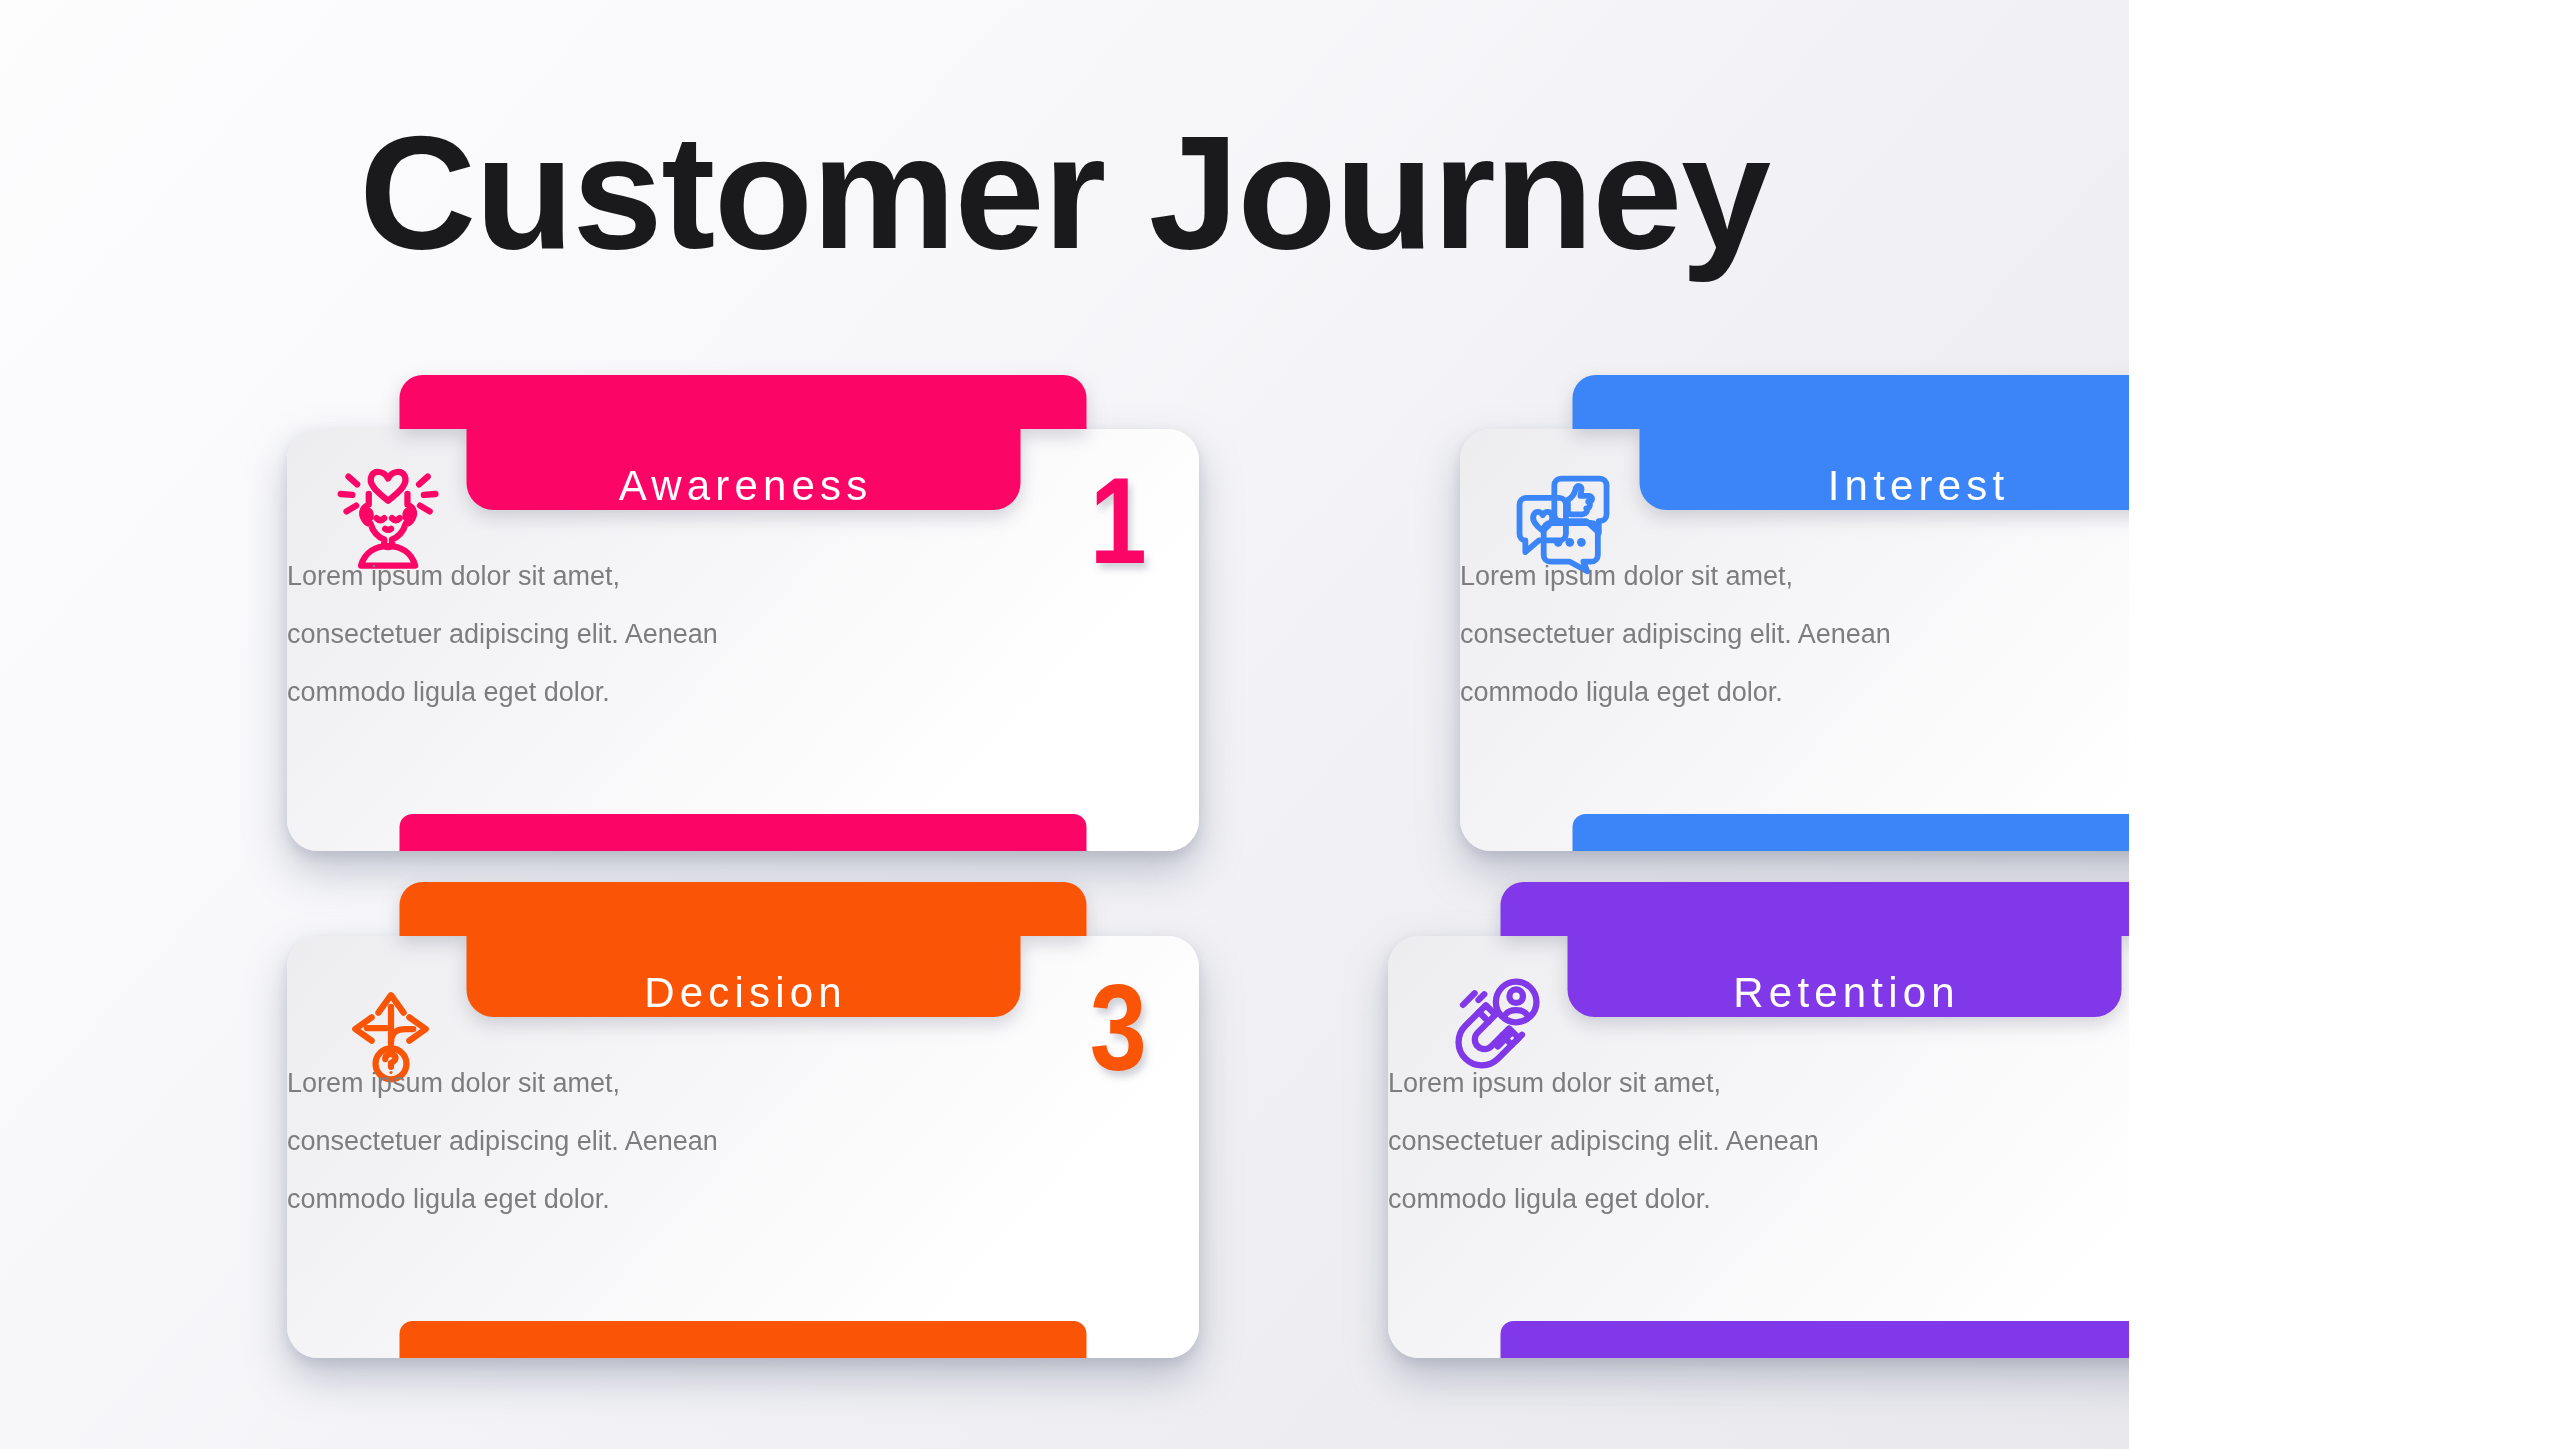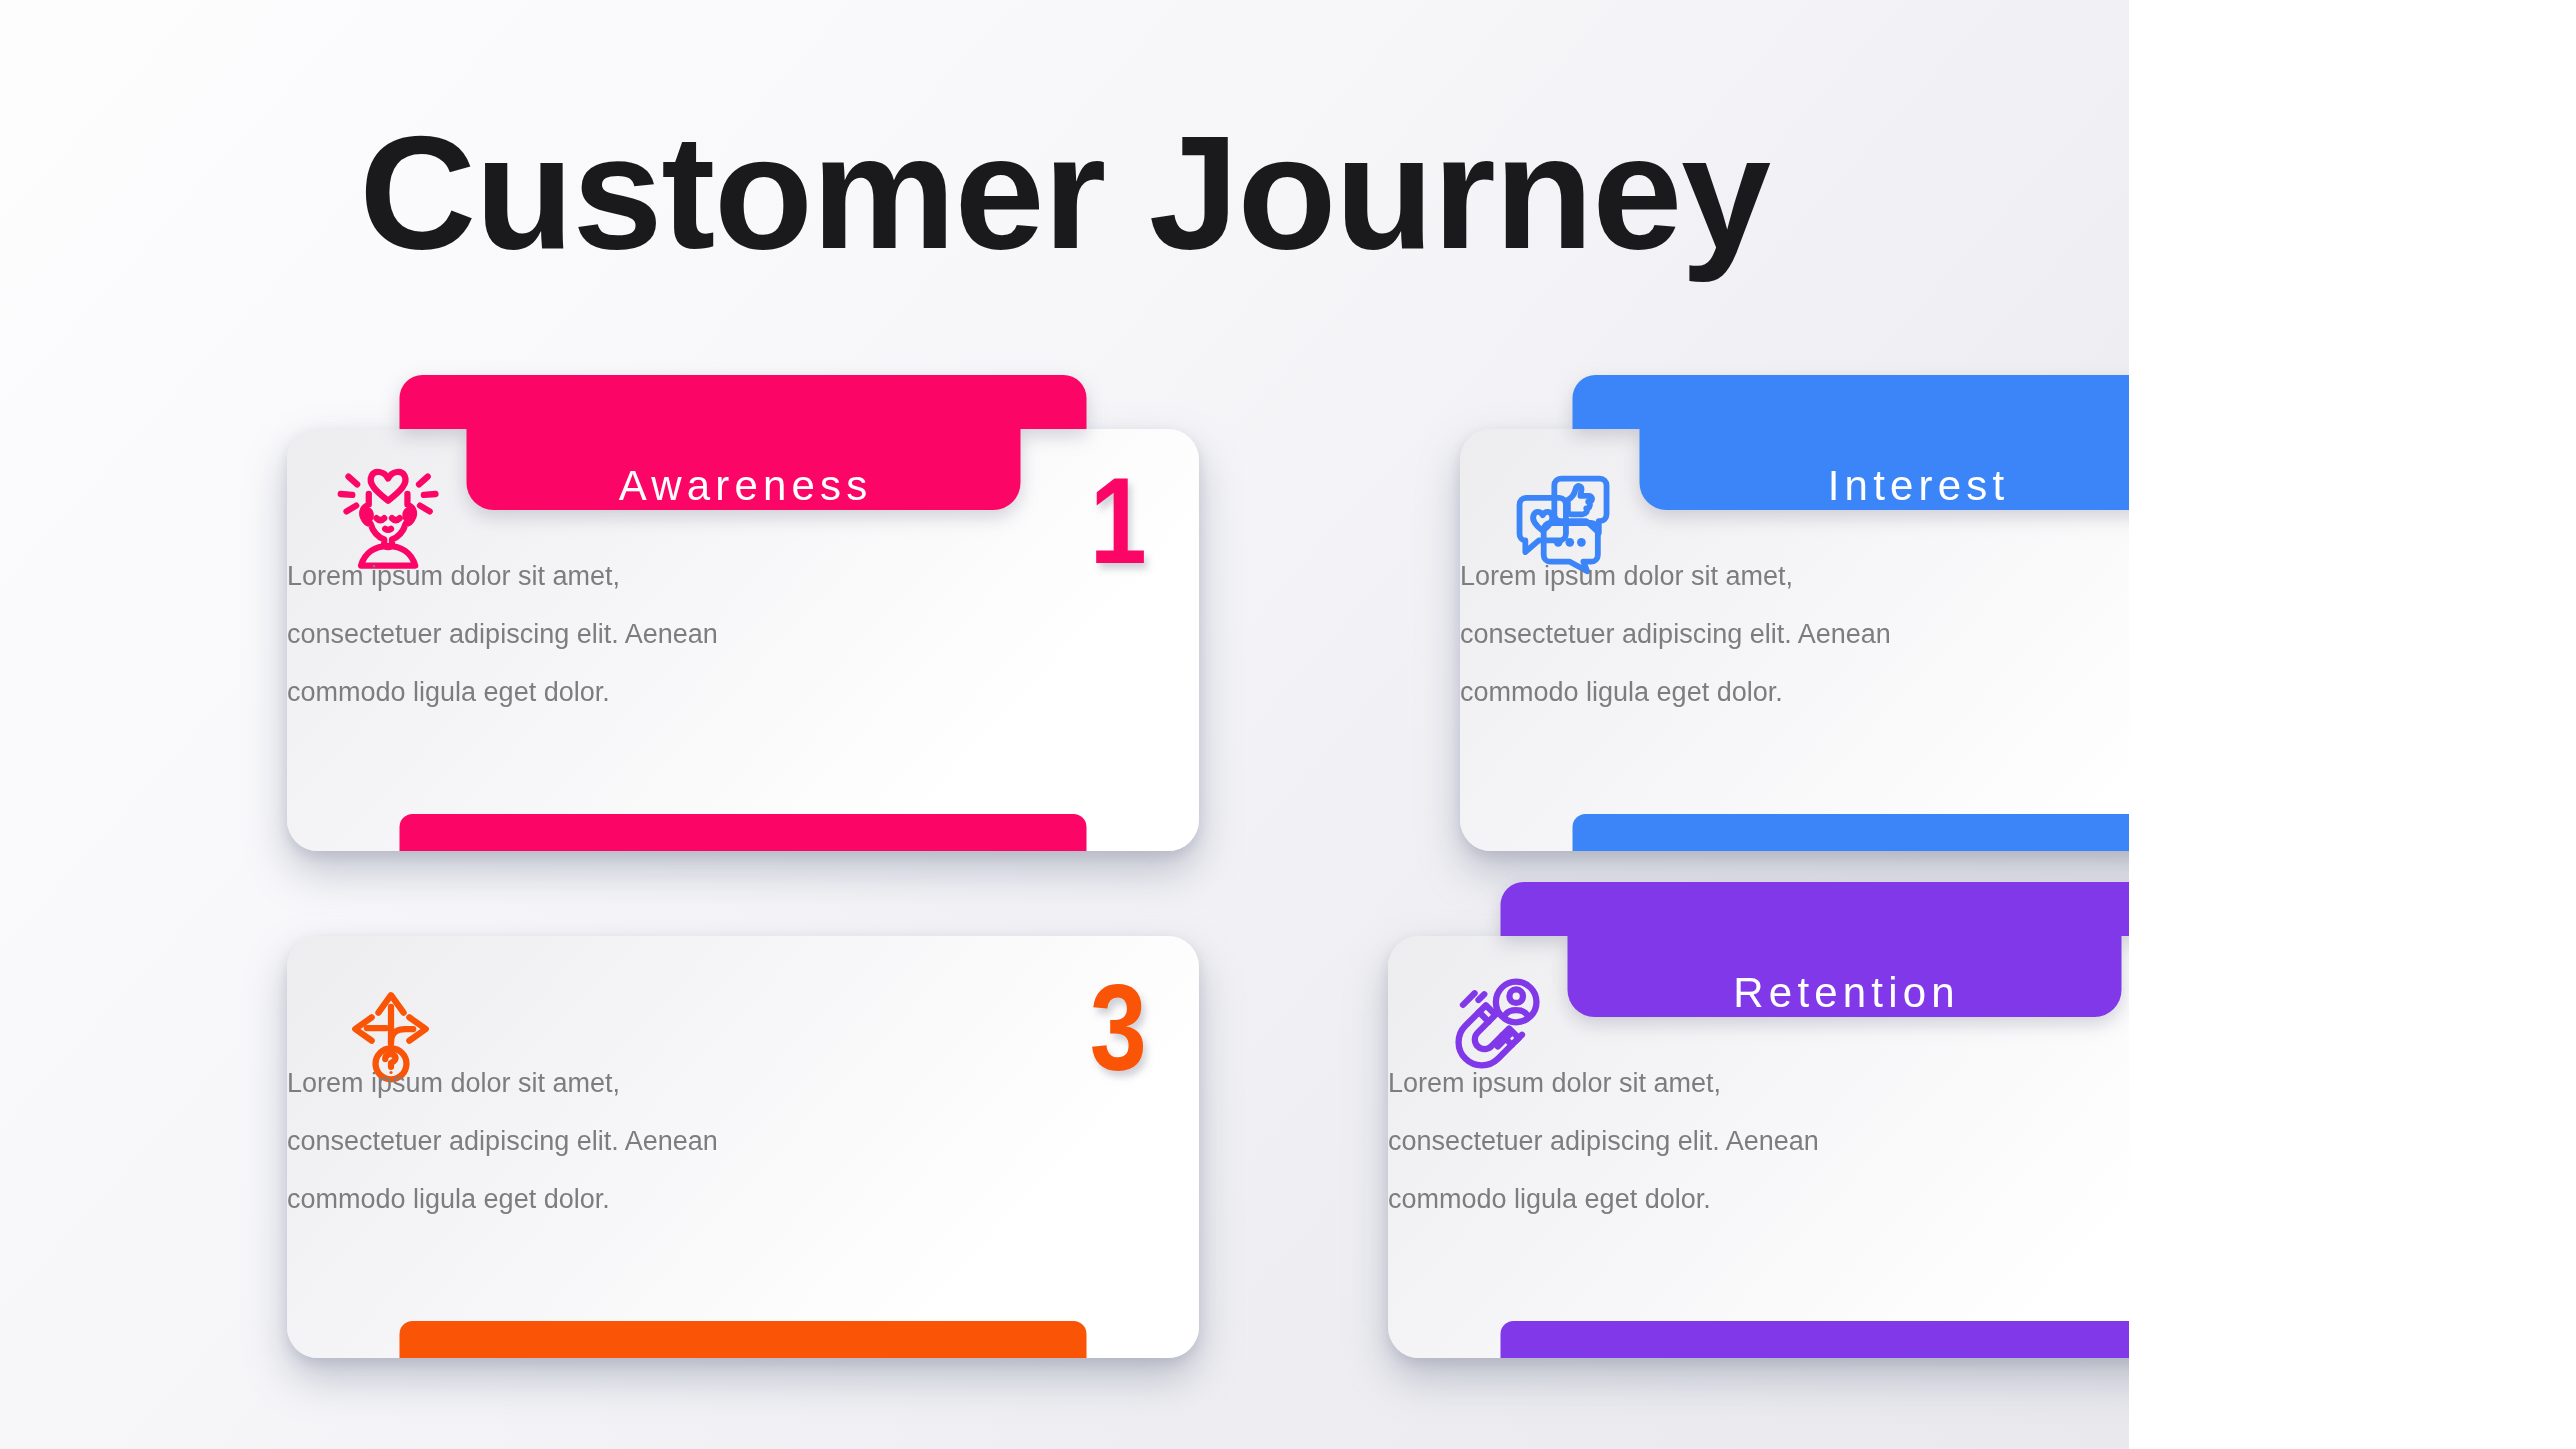--- a/index.html
+++ b/index.html
@@ -178,20 +178,26 @@
     </div>
     <div class="body-text">
       <span class="body-line">Lorem ipsum dolor sit amet,</span>
       <span class="body-line">consectetuer adipiscing elit. Aenean</span>
       <span class="body-line">commodo ligula eget dolor.</span>
     </div>
     <div class="footer-bar"></div>
   </div>
 
   <div class="card card--2" style="--accent: #fa5407;">
+    <div class="tab">
+      <div class="tab-top"></div>
+      <div class="tab-bottom">
+        <span class="tab-label">Decision</span>
+      </div>
+    </div>
     <div class="big-number">3</div>
     <div class="card-icon">
       <svg viewBox="0 0 120 120" xmlns="http://www.w3.org/2000/svg">
         <g fill="none" stroke="currentColor" stroke-width="6.5" stroke-linecap="round" stroke-linejoin="round">
           <path d="M60,74 V36"></path>
           <path d="M47,42 L60,24 L73,42"></path>
           <path d="M55,58 H35"></path>
           <path d="M40,47 L23,59 L40,71"></path>
           <path d="M60,72 C60,62 67,59 75,59 H83"></path>
           <path d="M79,47 L96,59 L79,71"></path>

